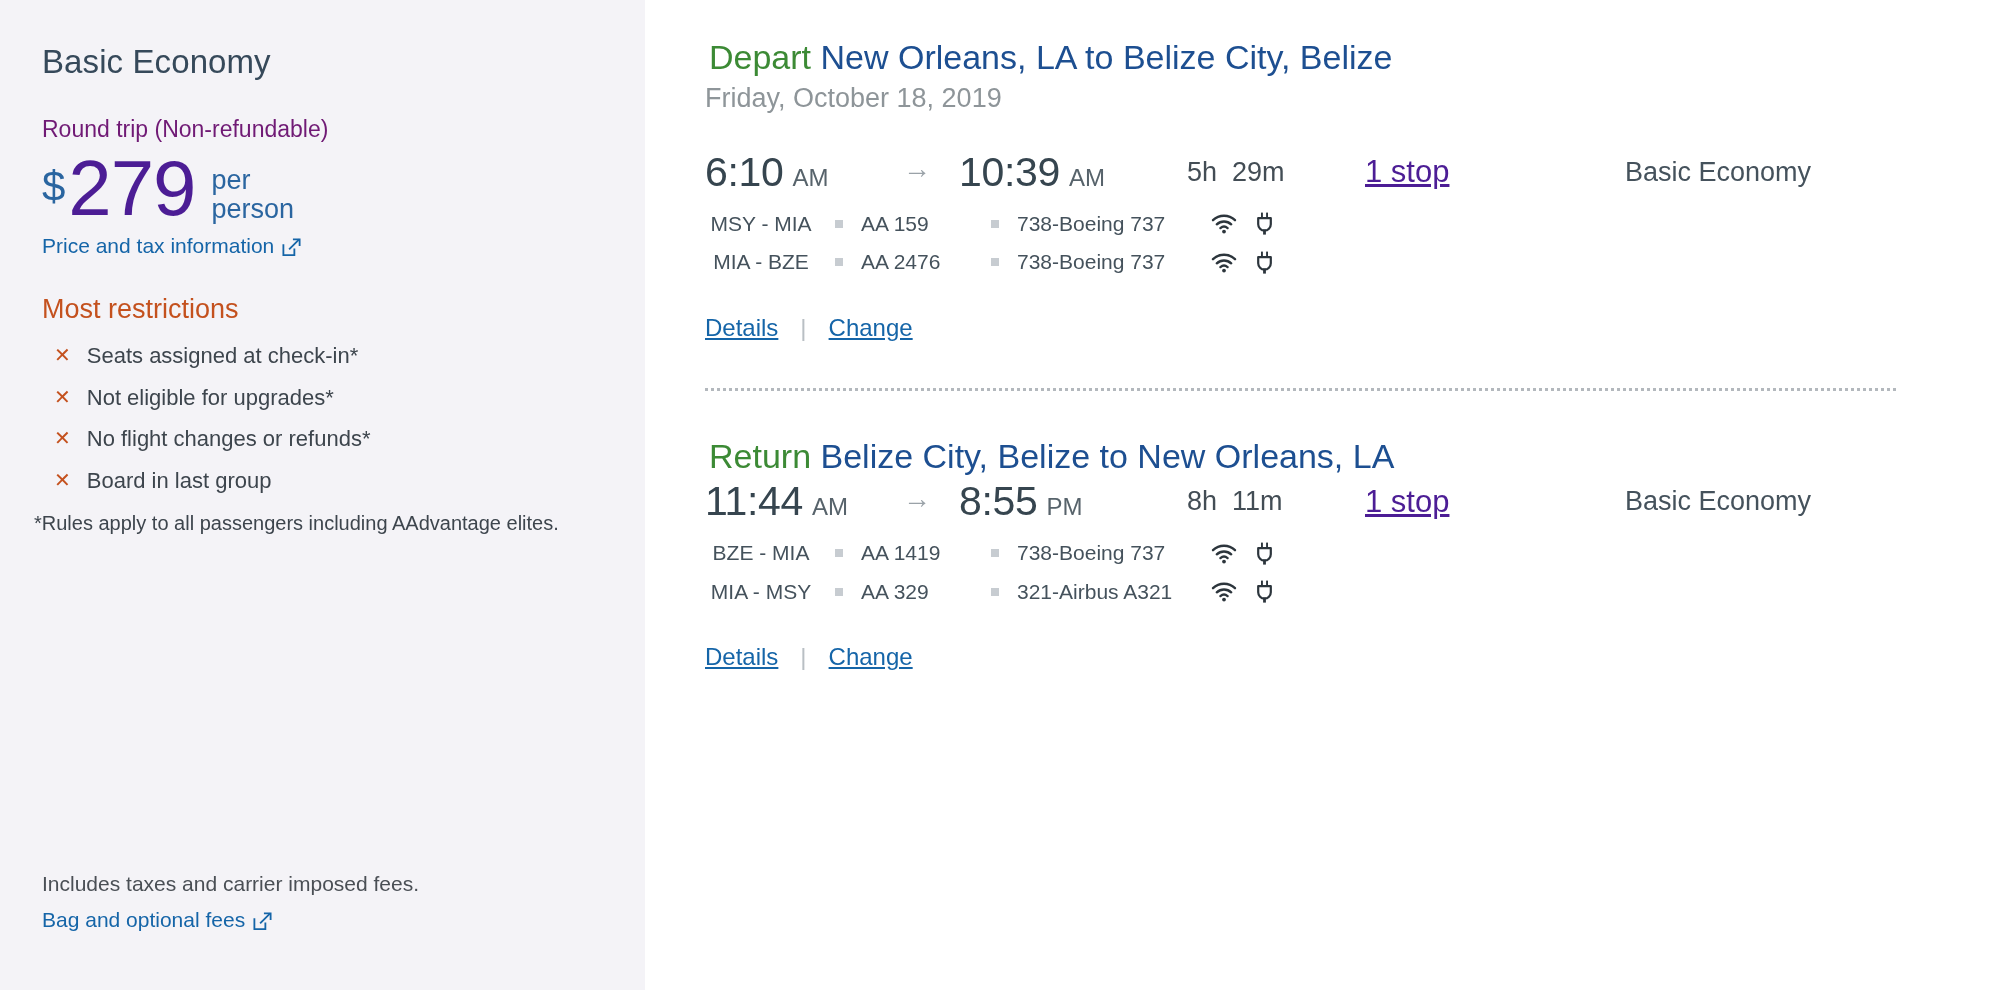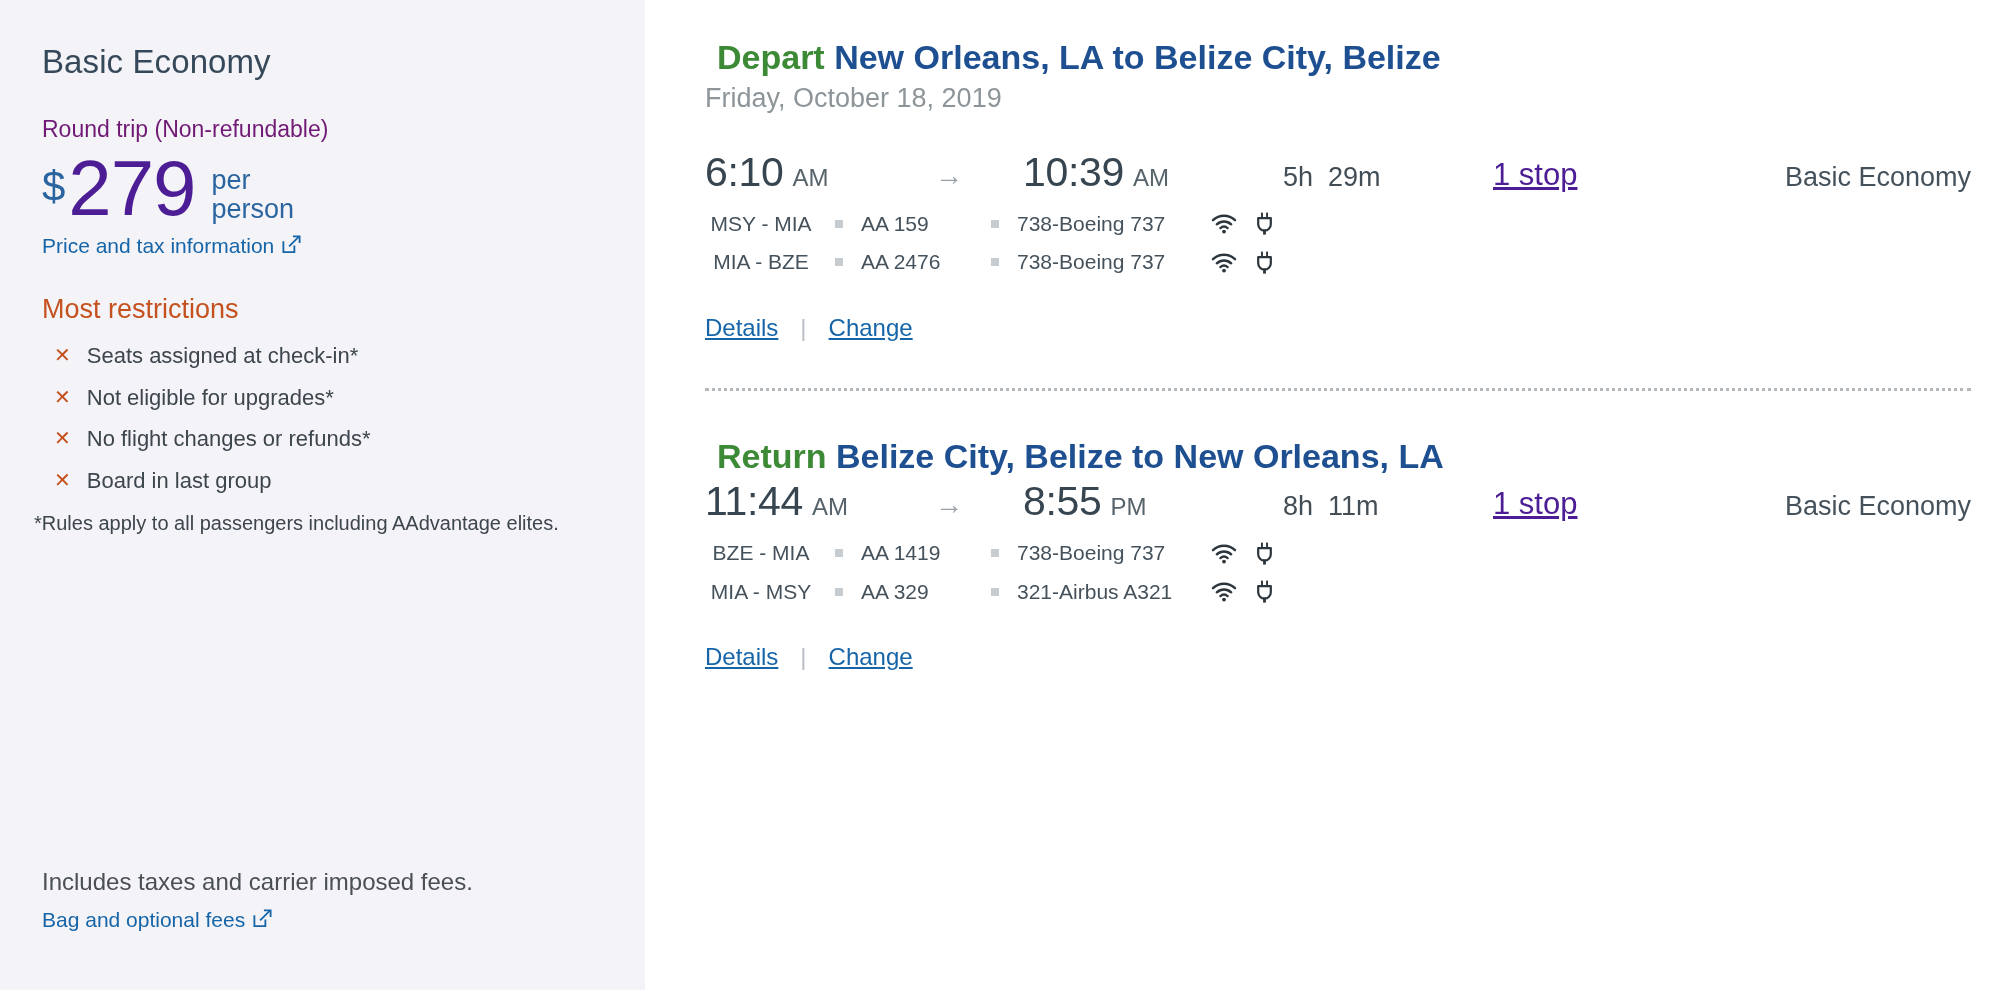--- a/index.html
+++ b/index.html
@@ -78,21 +78,21 @@
   .total-line {
     font-size: 21px;
     color: #4a4f55;
     margin: 16px 0 10px 0;
   }
   .link-blue {
     font-size: 21px;
     color: #1565a8;
     text-decoration: none;
     display: inline-flex;
-    align-items: flex-start;
+    align-items: flex-end;
     gap: 7px;
     cursor: pointer;
   }
   .ext-icon { display: inline-block; line-height: 0; }
 
   .restrict-title {
     font-size: 27px;
     color: #c4511e;
     margin: 36px 0 10px 0;
     font-weight: 400;
@@ -127,54 +127,53 @@
     max-width: 560px;
     text-indent: -10px;
   }
   .sidebar-footer {
     position: absolute;
     left: 42px;
     right: 42px;
     bottom: 58px;
   }
   .taxes-line {
-    font-size: 24px;
+    font-size: 21px;
     color: #4a4f55;
     margin: 0 0 12px 0;
   }
 
   
   .main {
     flex: 1;
     background: #ffffff;
     box-sizing: border-box;
     padding: 36px 60px 0 60px;
     position: relative;
   }
   .itin-block { position: relative; }
   .itin-title {
     font-size: 34px;
     line-height: 1.25;
-    margin: 0 0 4px 12px;
-    font-weight: 700;
+    margin: 0 0 4px 4px;
+    font-weight: 400;
     color: #1d4f91;
   }
   .itin-dir { color: #3c8a35; }
   .itin-route { color: #1d4f91; }
   .itin-date {
     font-size: 27px;
     color: #8e9599;
     margin: 0 0 38px 0;
     font-weight: 400;
   }
   .times-row {
     display: flex;
-    align-items: flex-end;
+    align-items: center;
     margin: 0 0 12px 0;
-    gap: 32px;
   }
   .time-big {
     font-size: 41px;
     color: #36454f;
     font-weight: 400;
     line-height: 1;
     letter-spacing: -0.3px;
   }
   .time-ampm {
     font-size: 24px;

